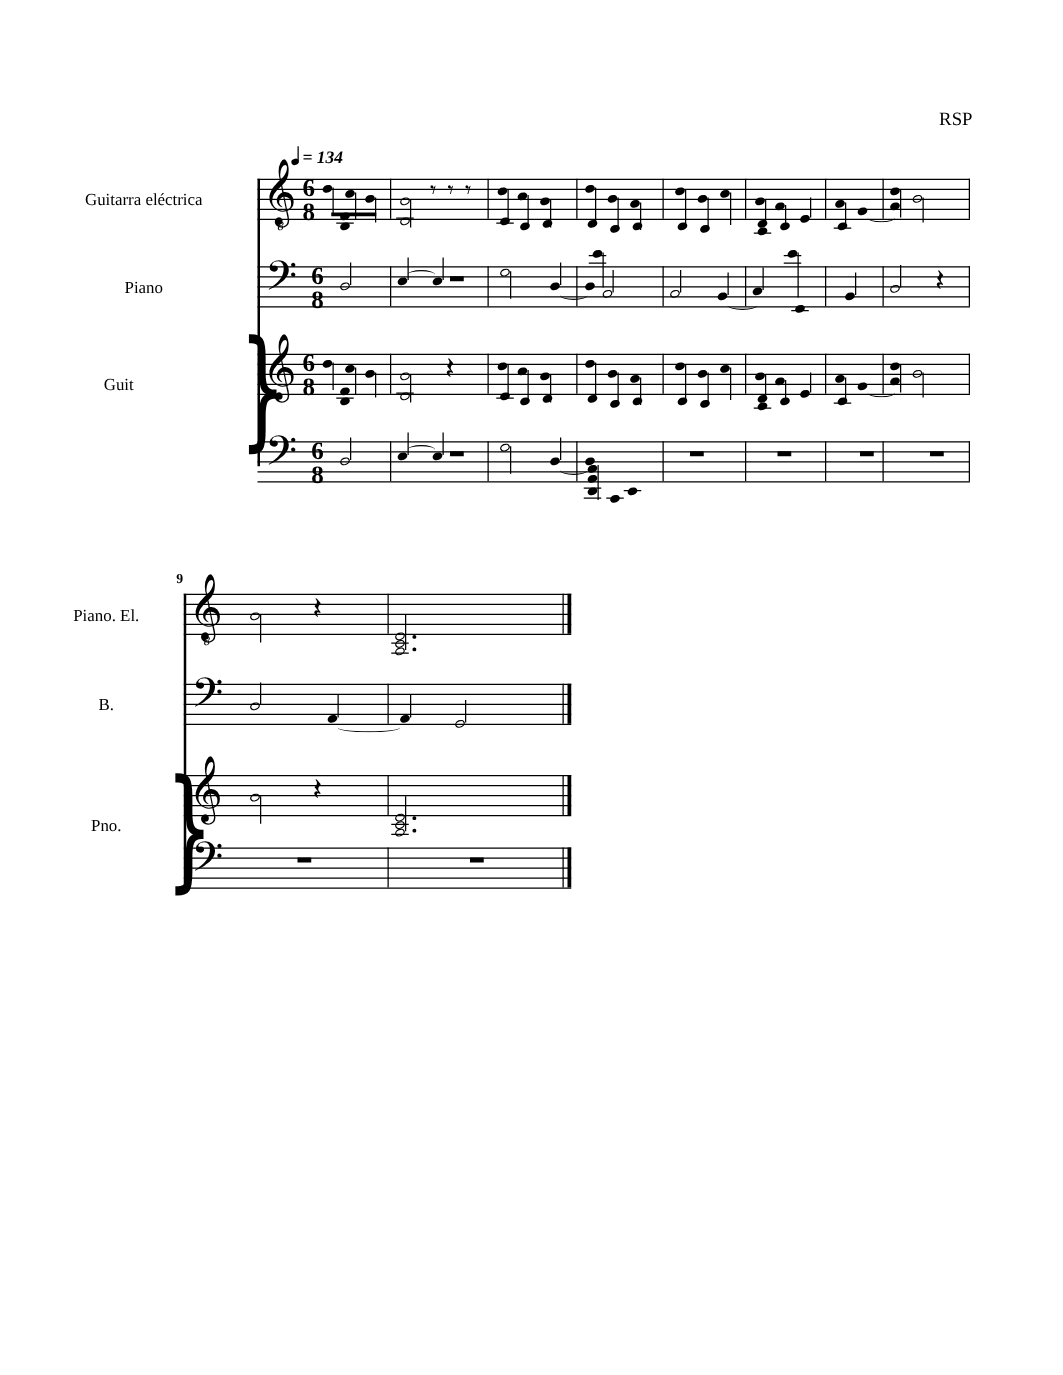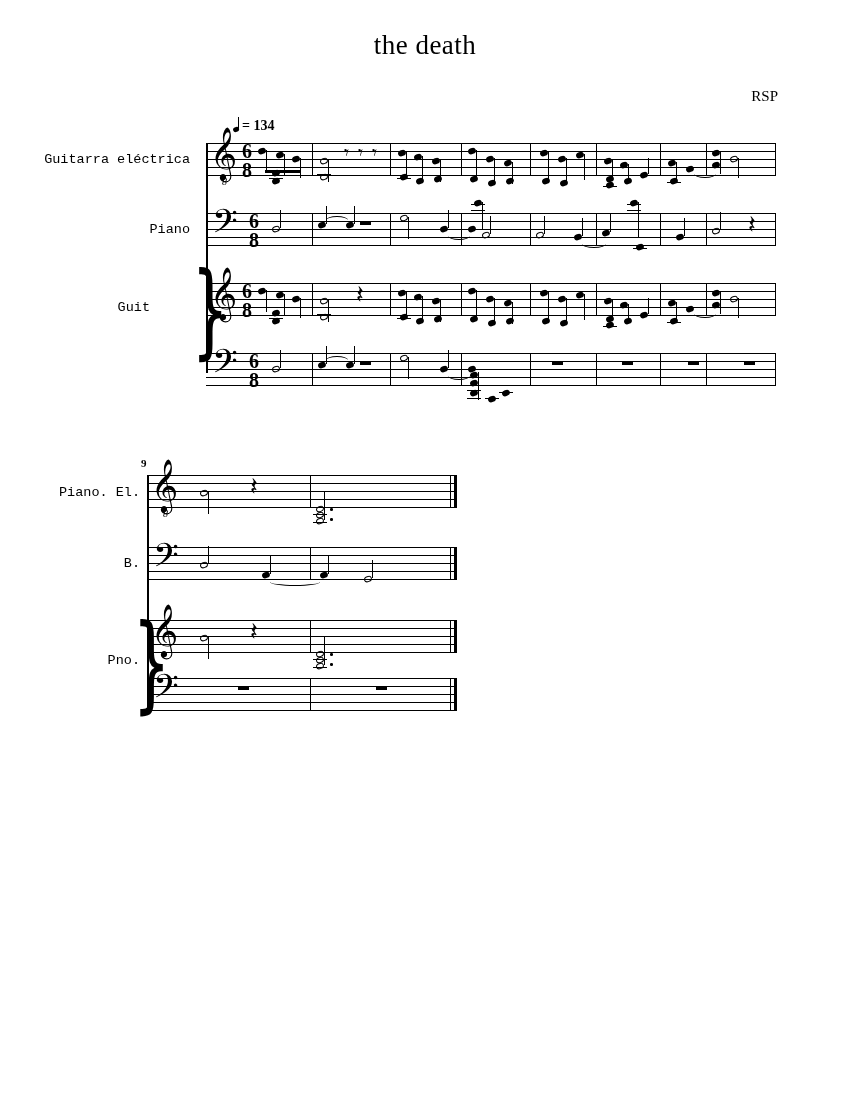--- a/index.html
+++ b/index.html
@@ -66,23 +66,23 @@
     content: "";
     position: absolute;
     left: 5px;
     bottom: 3px;
     width: 1.3px;
     height: 12px;
     background: #000;
   }
   .instr-label {
     position: absolute;
-    font-family: Liberation Mono, monospace;
+    font-family: Liberation Serif, serif;
     font-size: 13.5px;
-    text-align: right;
+    text-align: center;
     white-space: nowrap;
   }
   .measure-num {
     position: absolute;
     font-family: "Liberation Serif", serif;
     font-size: 11px;
     font-weight: bold;
   }
   .staff {
     position: absolute;
@@ -206,24 +206,23 @@
     height: 2.6px;
     background: #000;
     border-radius: 50%;
   }
 </style>
 </head>
 <body>
 
 <div class="page">
 
-  <div class="title">the death</div>
   <div class="composer">RSP</div>
 
-  <div class="tempo" style="left:233px; top:118px;">
+  <div class="tempo" style="left:233px; top:118px;font-style:italic;">
     <span class="notehead"></span><span>= 134</span>
   </div>
 
   <div class="instr-label" style="left:40px; top:152px; width:150px;">Guitarra eléctrica</div>
   <div class="instr-label" style="left:40px; top:222px; width:150px;">Piano</div>
   <div class="instr-label" style="left:40px; top:300px; width:110px;">Guit</div>
 
   <div class="sysbar" style="left:206px; top:143px; height:230px;"></div>
   <div class="brace" style="left:192px; top:258px; font-size:104px; color:#000;">}</div>
 

